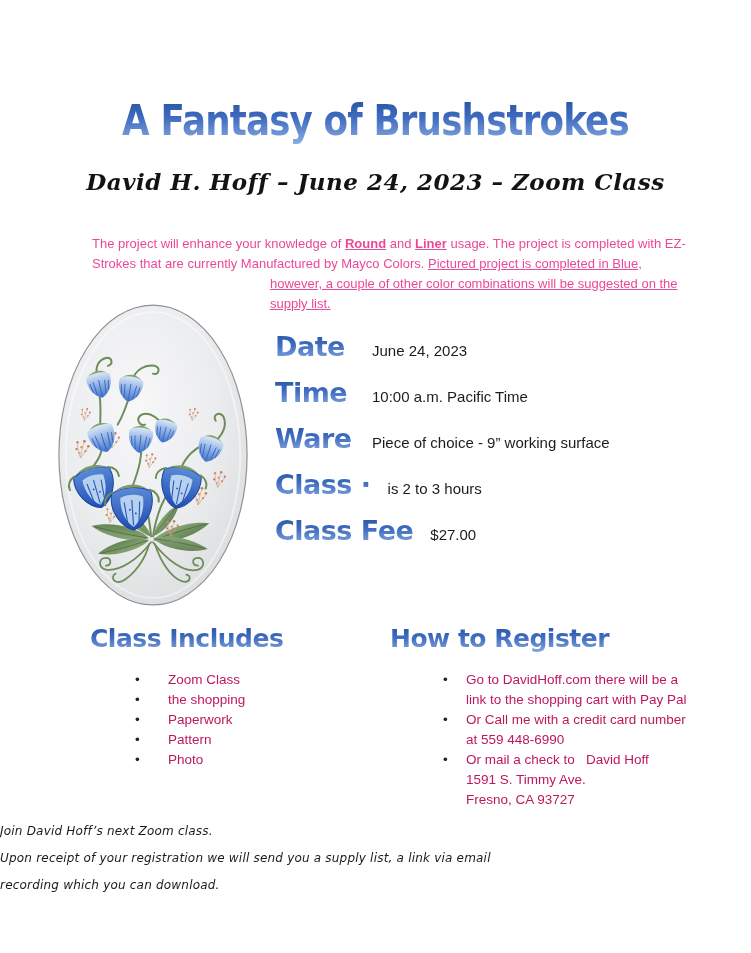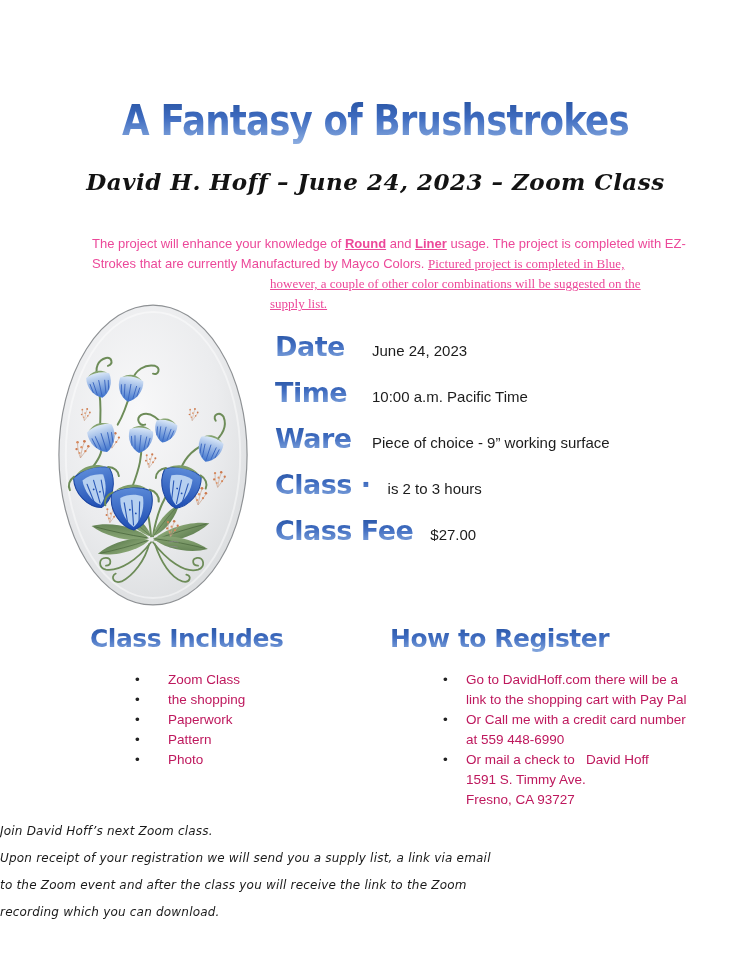--- a/index.html
+++ b/index.html
@@ -23,21 +23,21 @@
   .subtitle {
     position:absolute; top:168px; left:0; width:751px; text-align:center;
     font-family:"DejaVu Serif", serif; font-style:italic; font-weight:bold;
     font-size:23px; color:#131313; letter-spacing:0.5px;
   }
   .intro {
     position:absolute; left:92px; top:234px; font-size:13px; line-height:20px;
     color:#ec4899; white-space:nowrap;
   }
   .intro .bu { font-weight:bold; text-decoration:underline; }
-  .intro .u  { text-decoration:underline;font-family:Liberation Serif, serif; }
+  .intro .u  { text-decoration:underline; }
   .intro .indent { margin-left:178px; }
   .plate {
     position:absolute; left:55px; top:298px; width:196px; height:314px;
   }
   .details { position:absolute; left:275px; top:330px; }
   .detail-row { display:flex; align-items:baseline; margin-bottom:13px; }
   .detail-label { font-size:27px; min-width:80px; margin-right:17px; line-height:33px; letter-spacing:-0.5px; }
   .detail-value { font-size:15px; color:#1c1c1c; white-space:pre; }
   .section-includes { position:absolute; left:90px; top:624px; }
   .section-register { position:absolute; left:390px; top:624px; }
@@ -228,17 +228,16 @@
         <span class="bline">Or mail a check to   David Hoff</span>
         <span class="bline">1591 S. Timmy Ave.</span>
         <span class="bline">Fresno, CA 93727</span>
       </li>
     </ul>
   </div>
 
   <div class="footer">
     <div>Join David Hoff’s next Zoom class.</div>
     <div>Upon receipt of your registration we will send you a supply list, a link via email</div>
-    <div>to the Zoom event and after the class you will receive the link to the Zoom</div>
     <div>recording which you can download.</div>
   </div>
 
 </div>
 
 </body></html>

